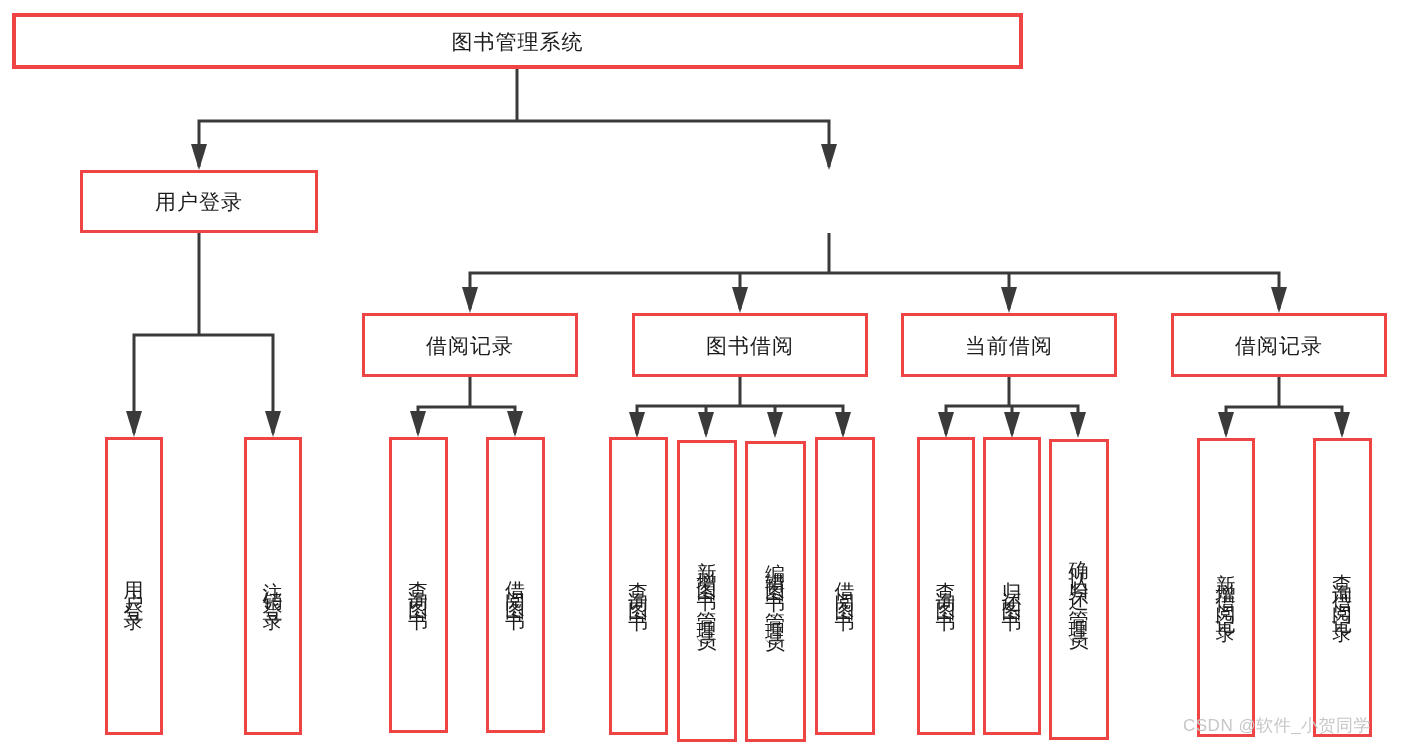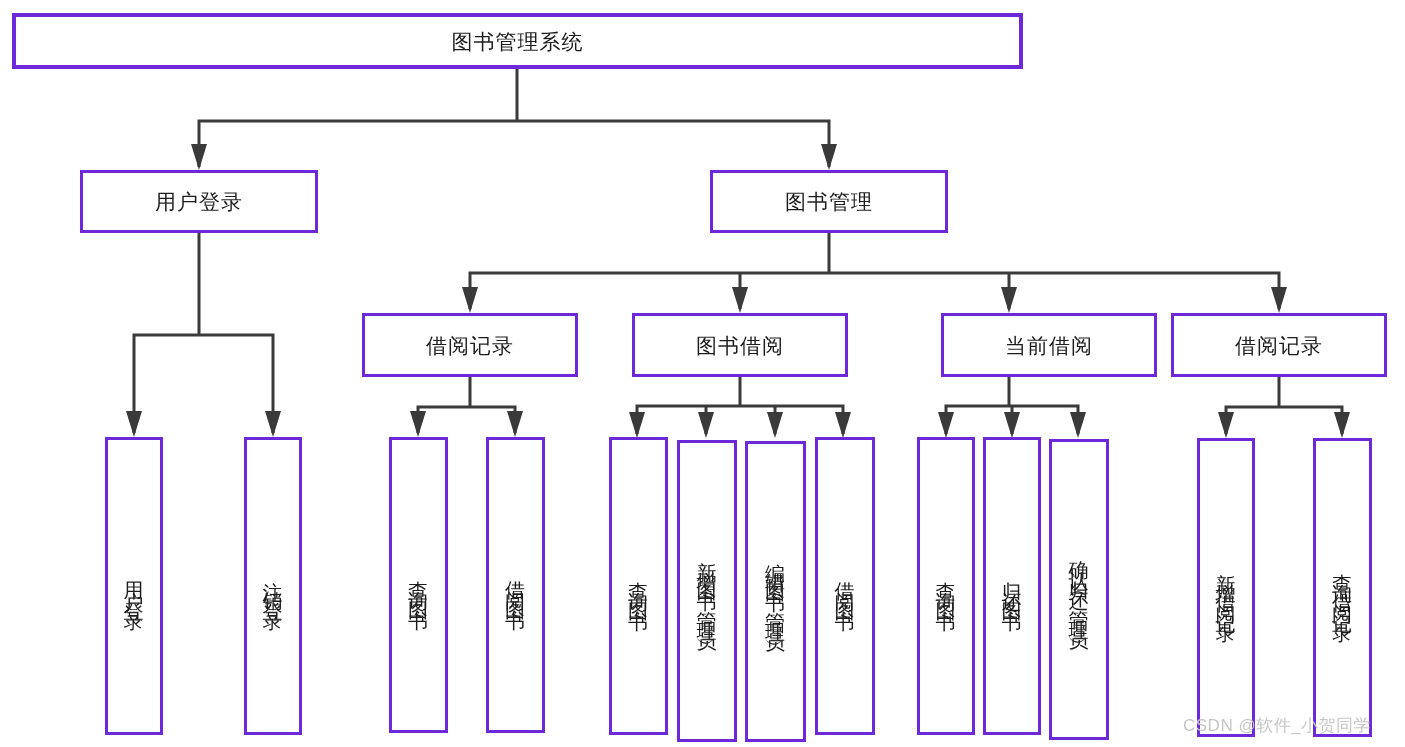--- a/index.html
+++ b/index.html
@@ -14,21 +14,21 @@
   .connectors {
     position: absolute;
     left: 0; top: 0;
     width: 1405px; height: 747px;
     z-index: 1;
   }
   .node {
     position: absolute;
     box-sizing: border-box;
     background: #ffffff;
-    border: 3px solid #6d28d9;
+    border: 3px solid #ef4444;
     display: flex;
     align-items: center;
     justify-content: center;
     z-index: 2;
     color: #1c1c1c;
   }
   .node.root { border-width: 4px; }
   .node span {
     font-size: 21px;
     line-height: 1;
@@ -98,31 +98,28 @@
     </g>
   </svg>
 
   <div class="node root" style="left:12px; top:13px; width:1011px; height:56px;">
     <span>图书管理系统</span>
   </div>
 
   <div class="node" style="left:80px; top:170px; width:238px; height:63px;">
     <span>用户登录</span>
   </div>
-  <div class="node" style="left:710px; top:170px; width:238px; height:63px;">
-    <span>图书管理</span>
-  </div>
 
   <div class="node" style="left:362px; top:313px; width:216px; height:64px;">
     <span>借阅记录</span>
   </div>
-  <div class="node" style="left:632px; top:313px; width:216px; height:64px;align-items:center;">
+  <div class="node" style="left:632px; top:313px; width:236px; height:64px;align-items:center;">
     <span>图书借阅</span>
   </div>
-  <div class="node" style="left:901px; top:313px; width:216px; height:64px;margin-left:40px;">
+  <div class="node" style="left:901px; top:313px; width:216px; height:64px;">
     <span>当前借阅</span>
   </div>
   <div class="node" style="left:1171px; top:313px; width:216px; height:64px;">
     <span>借阅记录</span>
   </div>
 
   <div class="node vnode" style="left:105px; top:437px; width:58px; height:298px;">
     <span>用户登录</span>
   </div>
   <div class="node vnode" style="left:244px; top:437px; width:58px; height:298px;">

